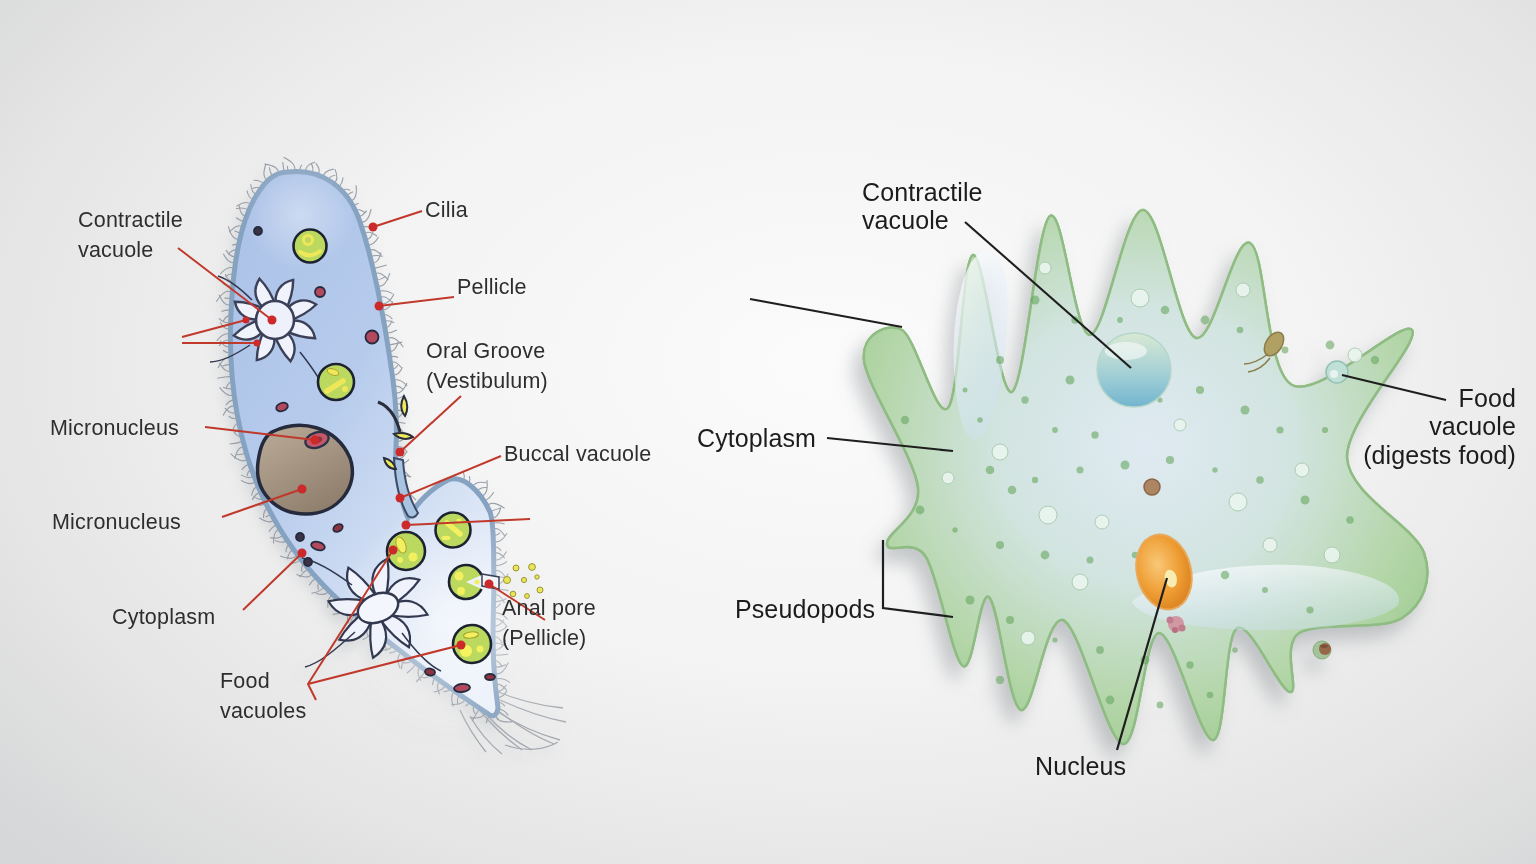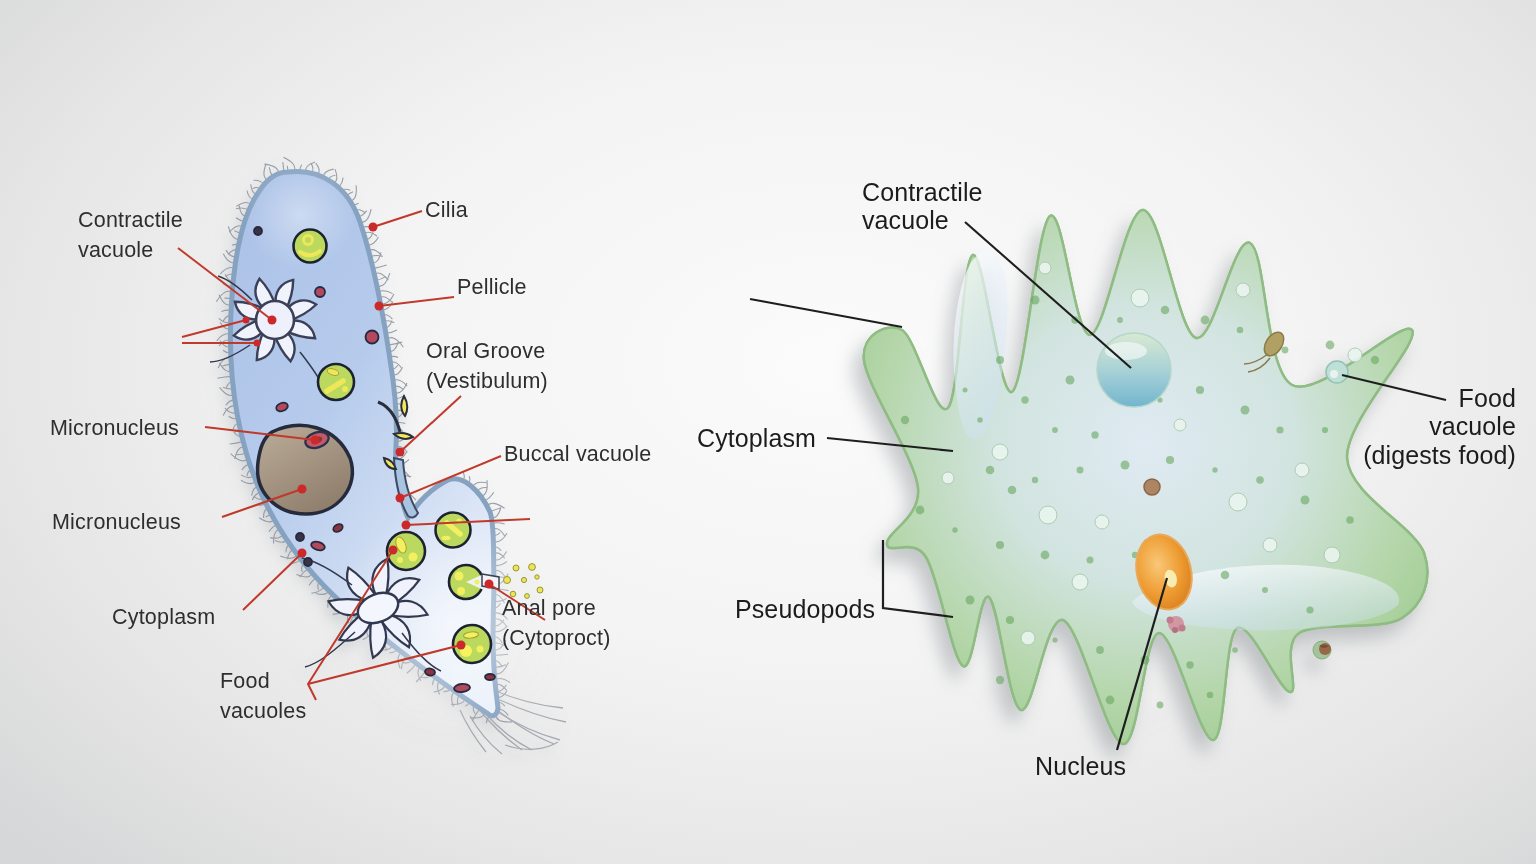--- a/index.html
+++ b/index.html
@@ -612,21 +612,21 @@
 <div class="lbl" style="left:52px;top:508px">Micronucleus</div>
 <div class="lbl" style="left:112px;top:603px">Cytoplasm</div>
 <div class="lbl" style="left:220px;top:667px">Food
 vacuoles</div>
 <div class="lbl" style="left:425px;top:196px">Cilia</div>
 <div class="lbl" style="left:457px;top:273px">Pellicle</div>
 <div class="lbl ctr" style="left:426px;top:337px">Oral Groove
 (Vestibulum)</div>
 <div class="lbl" style="left:504px;top:440px">Buccal vacuole</div>
 <div class="lbl ctr" style="left:502px;top:594px">Anal pore
-(Cytoproct)</div>
+(Pellicle)</div>
 
 <div class="lbl r" style="left:862px;top:178px">Contractile
 vacuole</div>
 <div class="lbl r" style="left:697px;top:424px">Cytoplasm</div>
 <div class="lbl r" style="left:735px;top:595px">Pseudopods</div>
 <div class="lbl r" style="left:1035px;top:752px">Nucleus</div>
 <div class="lbl r rt" style="right:20px;top:384px">Food
 vacuole
 (digests food)</div>
 

